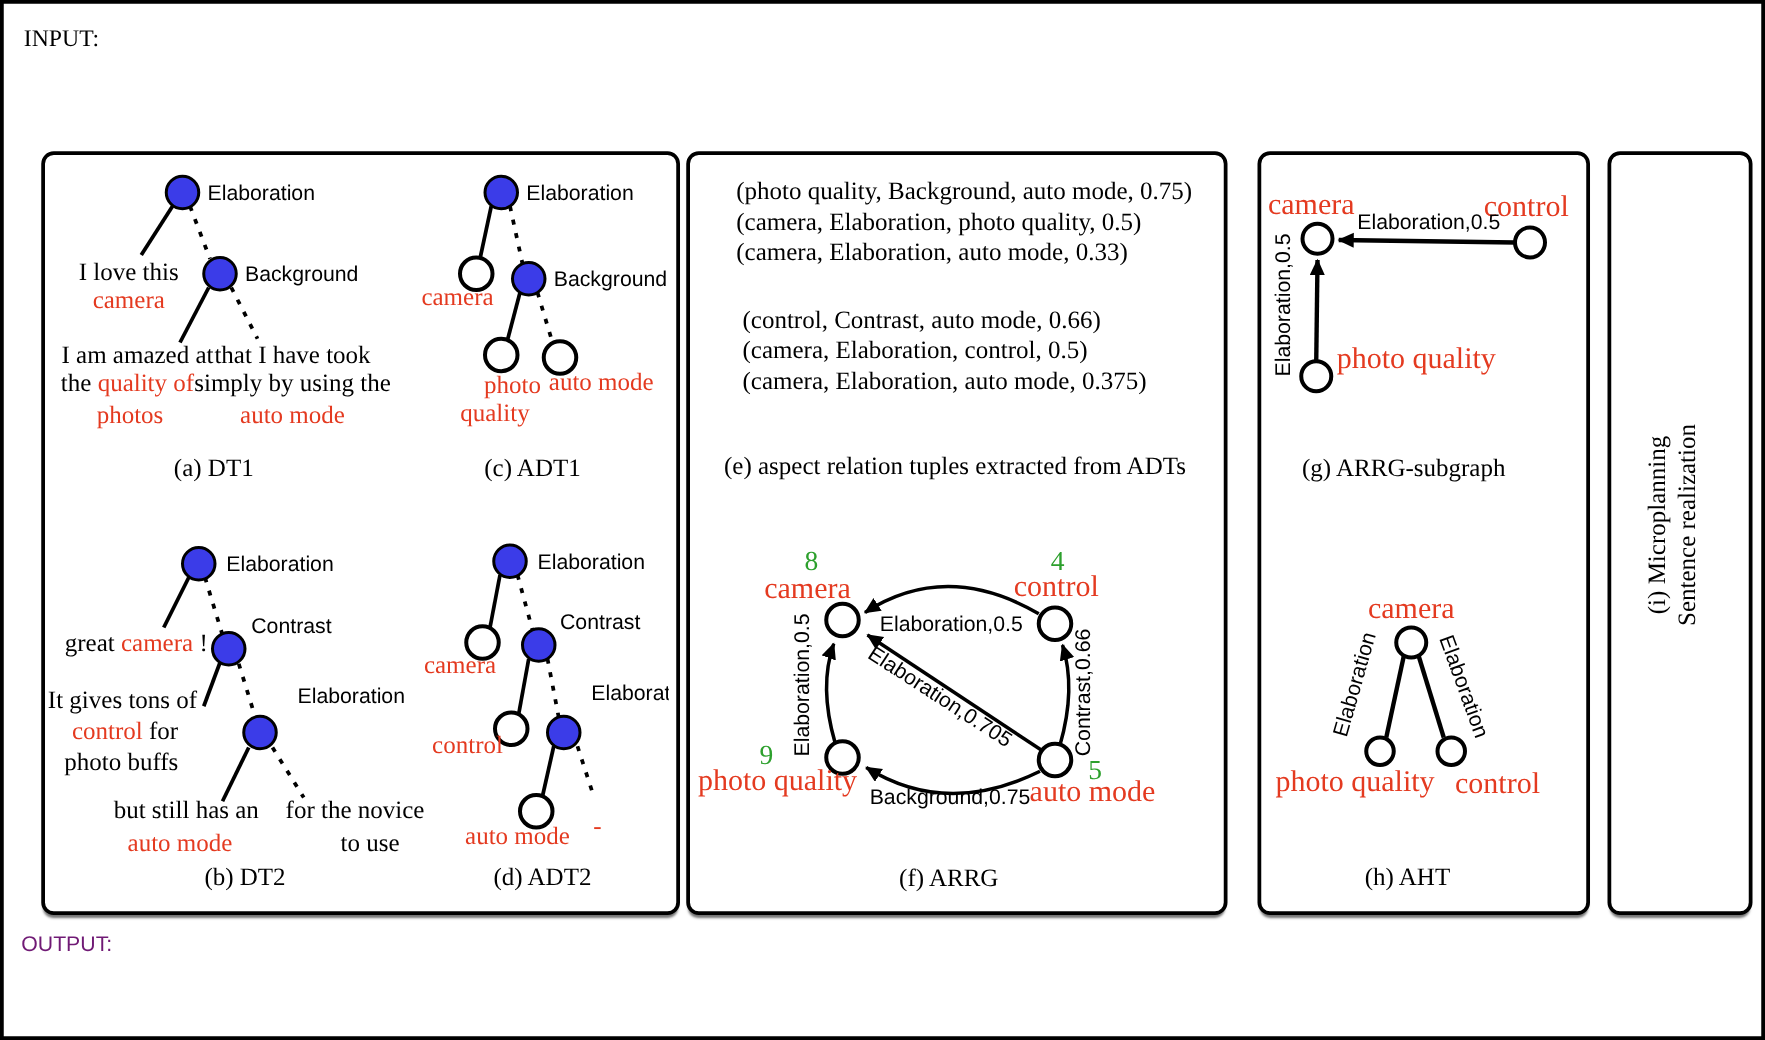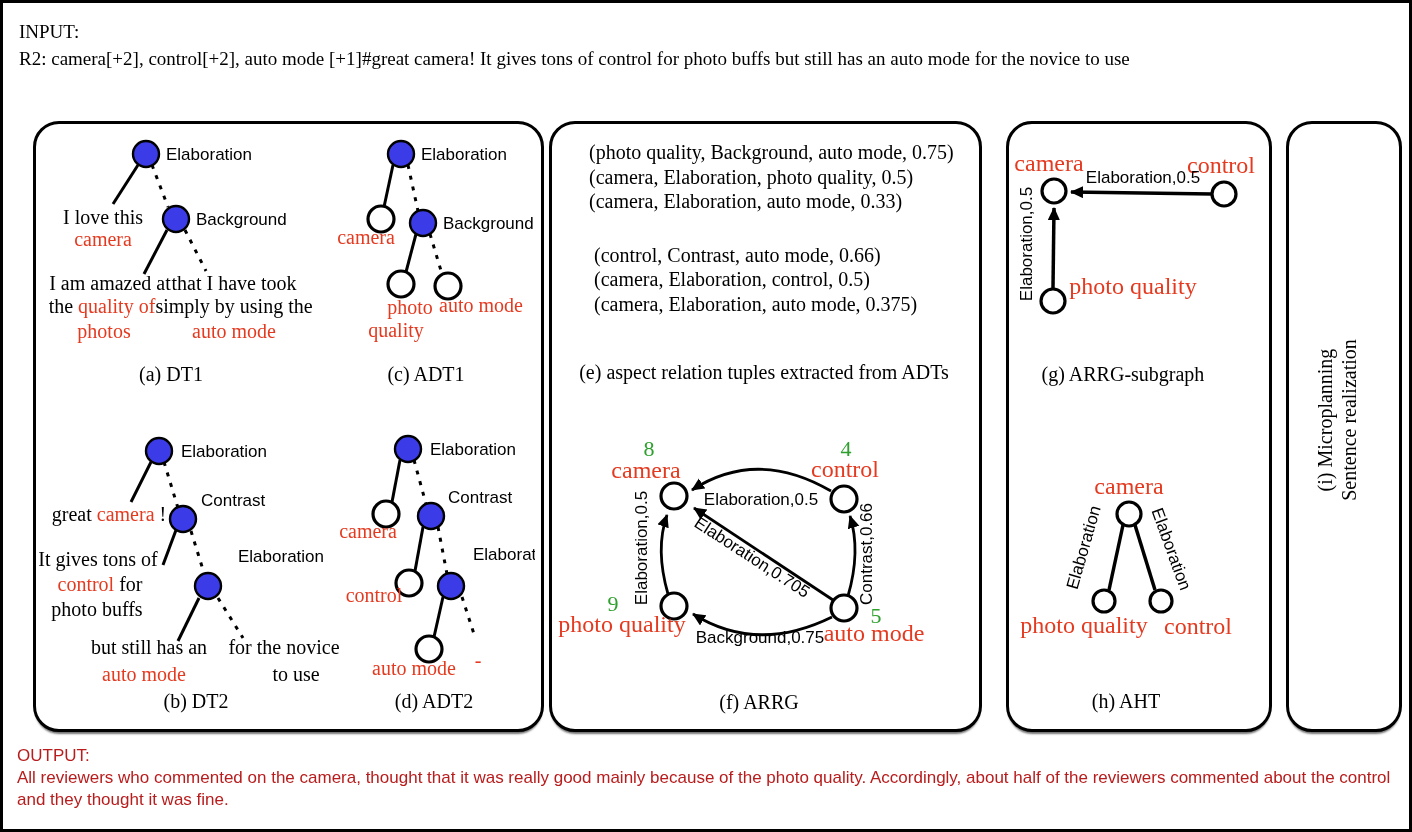--- a/index.html
+++ b/index.html
@@ -1,22 +1,22 @@
 <!DOCTYPE html>
 <html><head>
 <meta charset="utf-8">
 <style>
   html,body{margin:0;padding:0;background:#888;}
   .canvas{position:relative;width:1406px;height:826px;background:#fff;border:3px solid #000;overflow:hidden;
           font-family:"Liberation Serif",serif;}
   .input-block{position:absolute;left:16px;top:16px;font-size:19px;line-height:26px;color:#000;}
-  .input-block .ilabel{margin-bottom:1px;}
+  .input-block .ilabel{margin-bottom:17px;}
   .output-block{position:absolute;left:14px;top:742px;width:1380px;
-                font-family:"Liberation Sans",sans-serif;font-size:17px;line-height:22px;color:#b91c1c;}
-  .panel{position:absolute;border:3px solid #000;border-radius:26px;background:#fff;
+                font-family:"Liberation Sans",sans-serif;font-size:17px;line-height:22px;color:#701a75;}
+  .panel{position:absolute;border:3px solid #000;border-radius:10px;background:#fff;
          box-shadow:0 4px 2px -2px rgba(0,0,0,.55);}
   .panel svg{position:absolute;left:0;top:0;display:block;}
 
   
   text{font-family:"Liberation Serif",serif;fill:#000;}
   .mid{text-anchor:middle;}
   .edge{stroke:#000;stroke-width:3;}
   .dashed{stroke:#000;stroke-width:3;stroke-dasharray:4 7;}
   .aedge{stroke:#000;stroke-width:2.8;fill:none;}
   .hedge{stroke:#000;stroke-width:3.5;}
@@ -33,21 +33,20 @@
   .elabel{font-family:"Liberation Sans",sans-serif;font-size:17px;}
   .micro{font-size:20px;}
 </style>
 </head>
 <body>
 
 <div class="canvas">
 
   <div class="input-block">
     <div class="ilabel">INPUT:</div>
-    <div>R2: camera[+2], control[+2], auto mode [+1]#great camera! It gives tons of control for photo buffs but still has an auto mode for the novice to use</div>
   </div>
 
   <div class="panel" style="left:30px;top:118px;width:505px;height:605px">
     <svg width="499" height="599" viewBox="0 0 499 599">
 
       <line x1="102" y1="41" x2="77" y2="80" class="edge"></line>
       <line x1="116" y1="41" x2="132" y2="83" class="dashed"></line>
       <line x1="131" y1="106" x2="108" y2="150" class="edge"></line>
       <line x1="149" y1="106" x2="170" y2="147" class="dashed"></line>
       <circle cx="110" cy="30" r="13" class="bluenode"></circle>
@@ -199,16 +198,15 @@
 
   <div class="panel" style="left:1283px;top:118px;width:110px;height:605px">
     <svg width="104" height="599" viewBox="0 0 104 599">
       <text class="micro mid" x="49" y="290" transform="rotate(-90 49 296)">(i) Microplanning</text>
       <text class="micro mid" x="49" y="314" transform="rotate(-90 49 296)">Sentence realization</text>
     </svg>
   </div>
 
   <div class="output-block">
     <div>OUTPUT:</div>
-    <div>All reviewers who commented on the camera, thought that it was really good mainly because of the photo quality. Accordingly, about half of the reviewers commented about the control and they thought it was fine.</div>
   </div>
 
 </div>
 
 </body></html>

